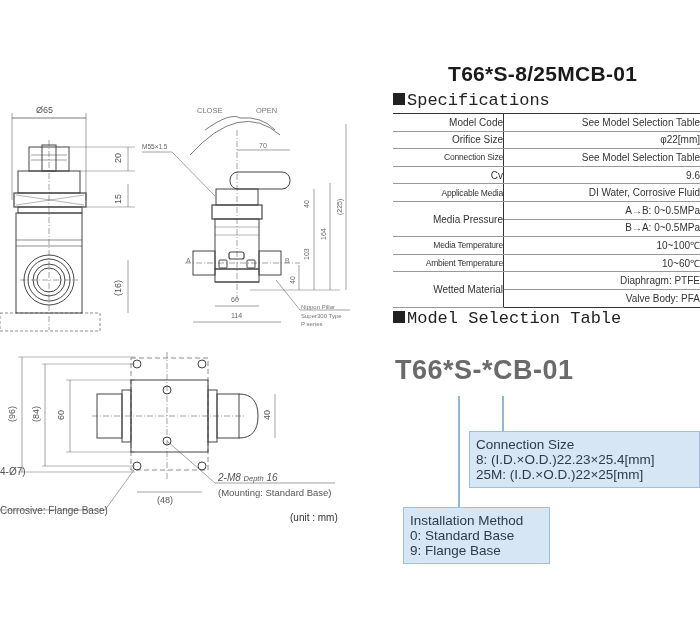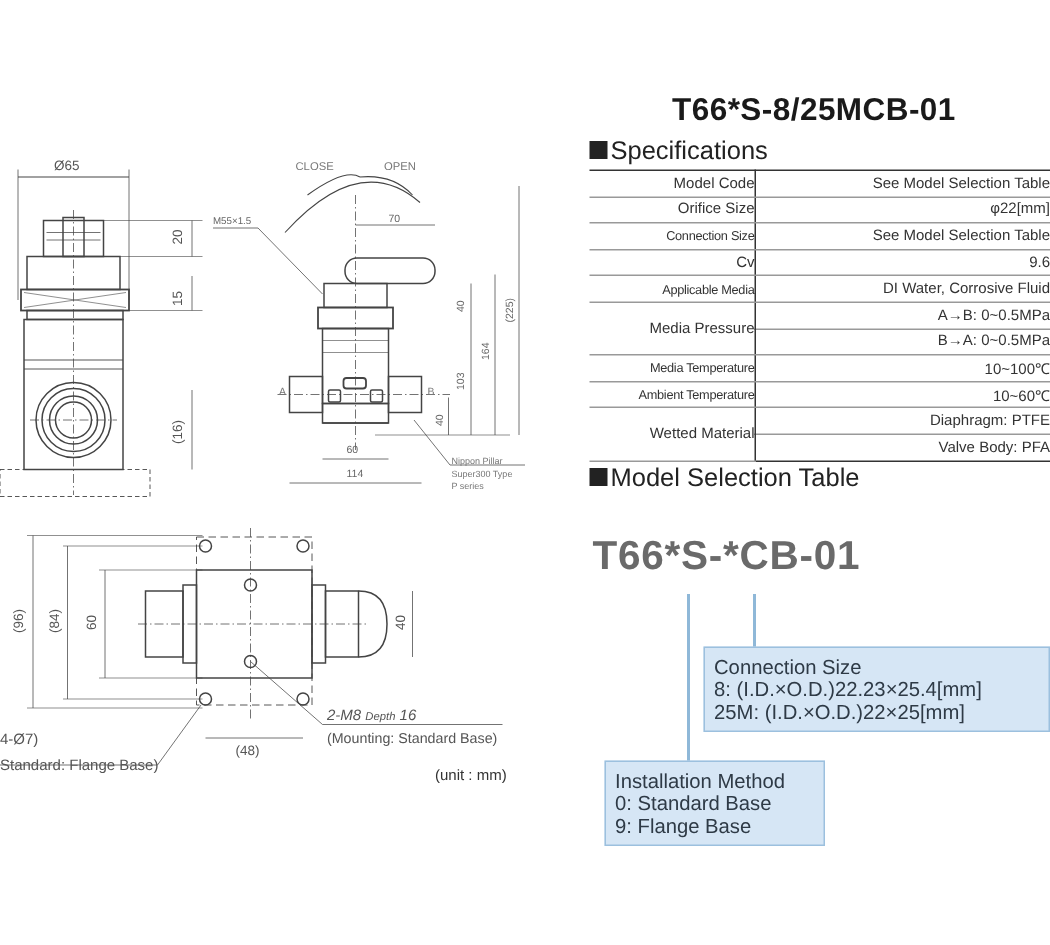--- a/index.html
+++ b/index.html
@@ -1,19 +1,19 @@
 <!DOCTYPE html>
 <html><head>
 <meta charset="utf-8">
 <style>
   html,body{margin:0;padding:0;background:#fff;}
   body{width:700px;height:630px;position:relative;overflow:hidden;font-family:"Liberation Sans",sans-serif;color:#222;}
   .abs{position:absolute;}
   .title{left:448px;top:62px;font-size:21px;font-weight:bold;color:#1a1a1a;letter-spacing:0.3px;}
-  .sec{font-size:17px;color:#222;}
+  .sec{font-size:17px;color:#222;font-family:Liberation Mono, monospace;}
   .sec .sq{display:inline-block;width:12px;height:12px;background:#222;margin-right:2px;vertical-align:0px;}
   .spec{left:393px;top:113px;width:307px;border-collapse:collapse;font-size:10px;color:#333;}
   .spec td{border-bottom:1px solid #999;height:16.6px;padding:0;text-align:right;}
   .spec td.k{width:110px;border-right:1.5px solid #333;}
   .spec tr:first-child td{border-top:1.5px solid #333;}
   .spec tr:last-child td{border-bottom:1.5px solid #333;}
   .k.small{font-size:8.5px;letter-spacing:-0.2px;}
   .model{left:395px;top:355px;font-size:27px;font-weight:bold;color:#6a6a6a;letter-spacing:0.5px;}
   .vline{background:#8fb8d8;width:1.5px;}
   .box{background:#d6e6f5;border:1px solid #9cc0de;font-size:13.5px;color:#2e3a46;line-height:15px;padding:5px 6px;}
@@ -147,22 +147,22 @@
       <circle cx="167" cy="441" r="4"></circle>
     <line x1="92" y1="416" x2="245" y2="416" stroke-dasharray="6,2,1,2" stroke-width="0.5"></line>
     <line x1="167" y1="352" x2="167" y2="480" stroke-dasharray="6,2,1,2" stroke-width="0.5"></line>
     <line x1="137" y1="492" x2="202" y2="492" stroke-width="0.5"></line>
     <text x="157" y="503" font-size="9" fill="#555" stroke="none">(48)</text>
     <polyline points="167,441 215,483 335,483" stroke-width="0.5"></polyline>
     <polyline points="134,470 105,510 0,510" stroke-width="0.5"></polyline>
   </g>
 </svg>
 
-<div class="abs" style="left:0;top:488px;font-size:10px;color:#555;">4-Ø7)</div>
-<div class="abs" style="left:0;top:505px;font-size:10px;color:#555;">Standard: Flange Base)</div>
+<div class="abs" style="left:0;top:466px;font-size:10px;color:#555;">4-Ø7)</div>
+<div class="abs" style="left:0;top:505px;font-size:10px;color:#555;">Corrosive: Flange Base)</div>
 <div class="abs" style="left:218px;top:472px;font-size:10px;color:#555;font-style:italic;">
   <span>2-M8</span>
   <span style="font-size:7.5px">Depth</span>
   <span>16</span>
 </div>
 <div class="abs" style="left:218px;top:487px;font-size:9.5px;color:#555;">(Mounting: Standard Base)</div>
 <div class="abs" style="left:290px;top:512px;font-size:10px;color:#333;">(unit : mm)</div>
 
 <div class="abs title">T66*S-8/25MCB-01</div>
 

